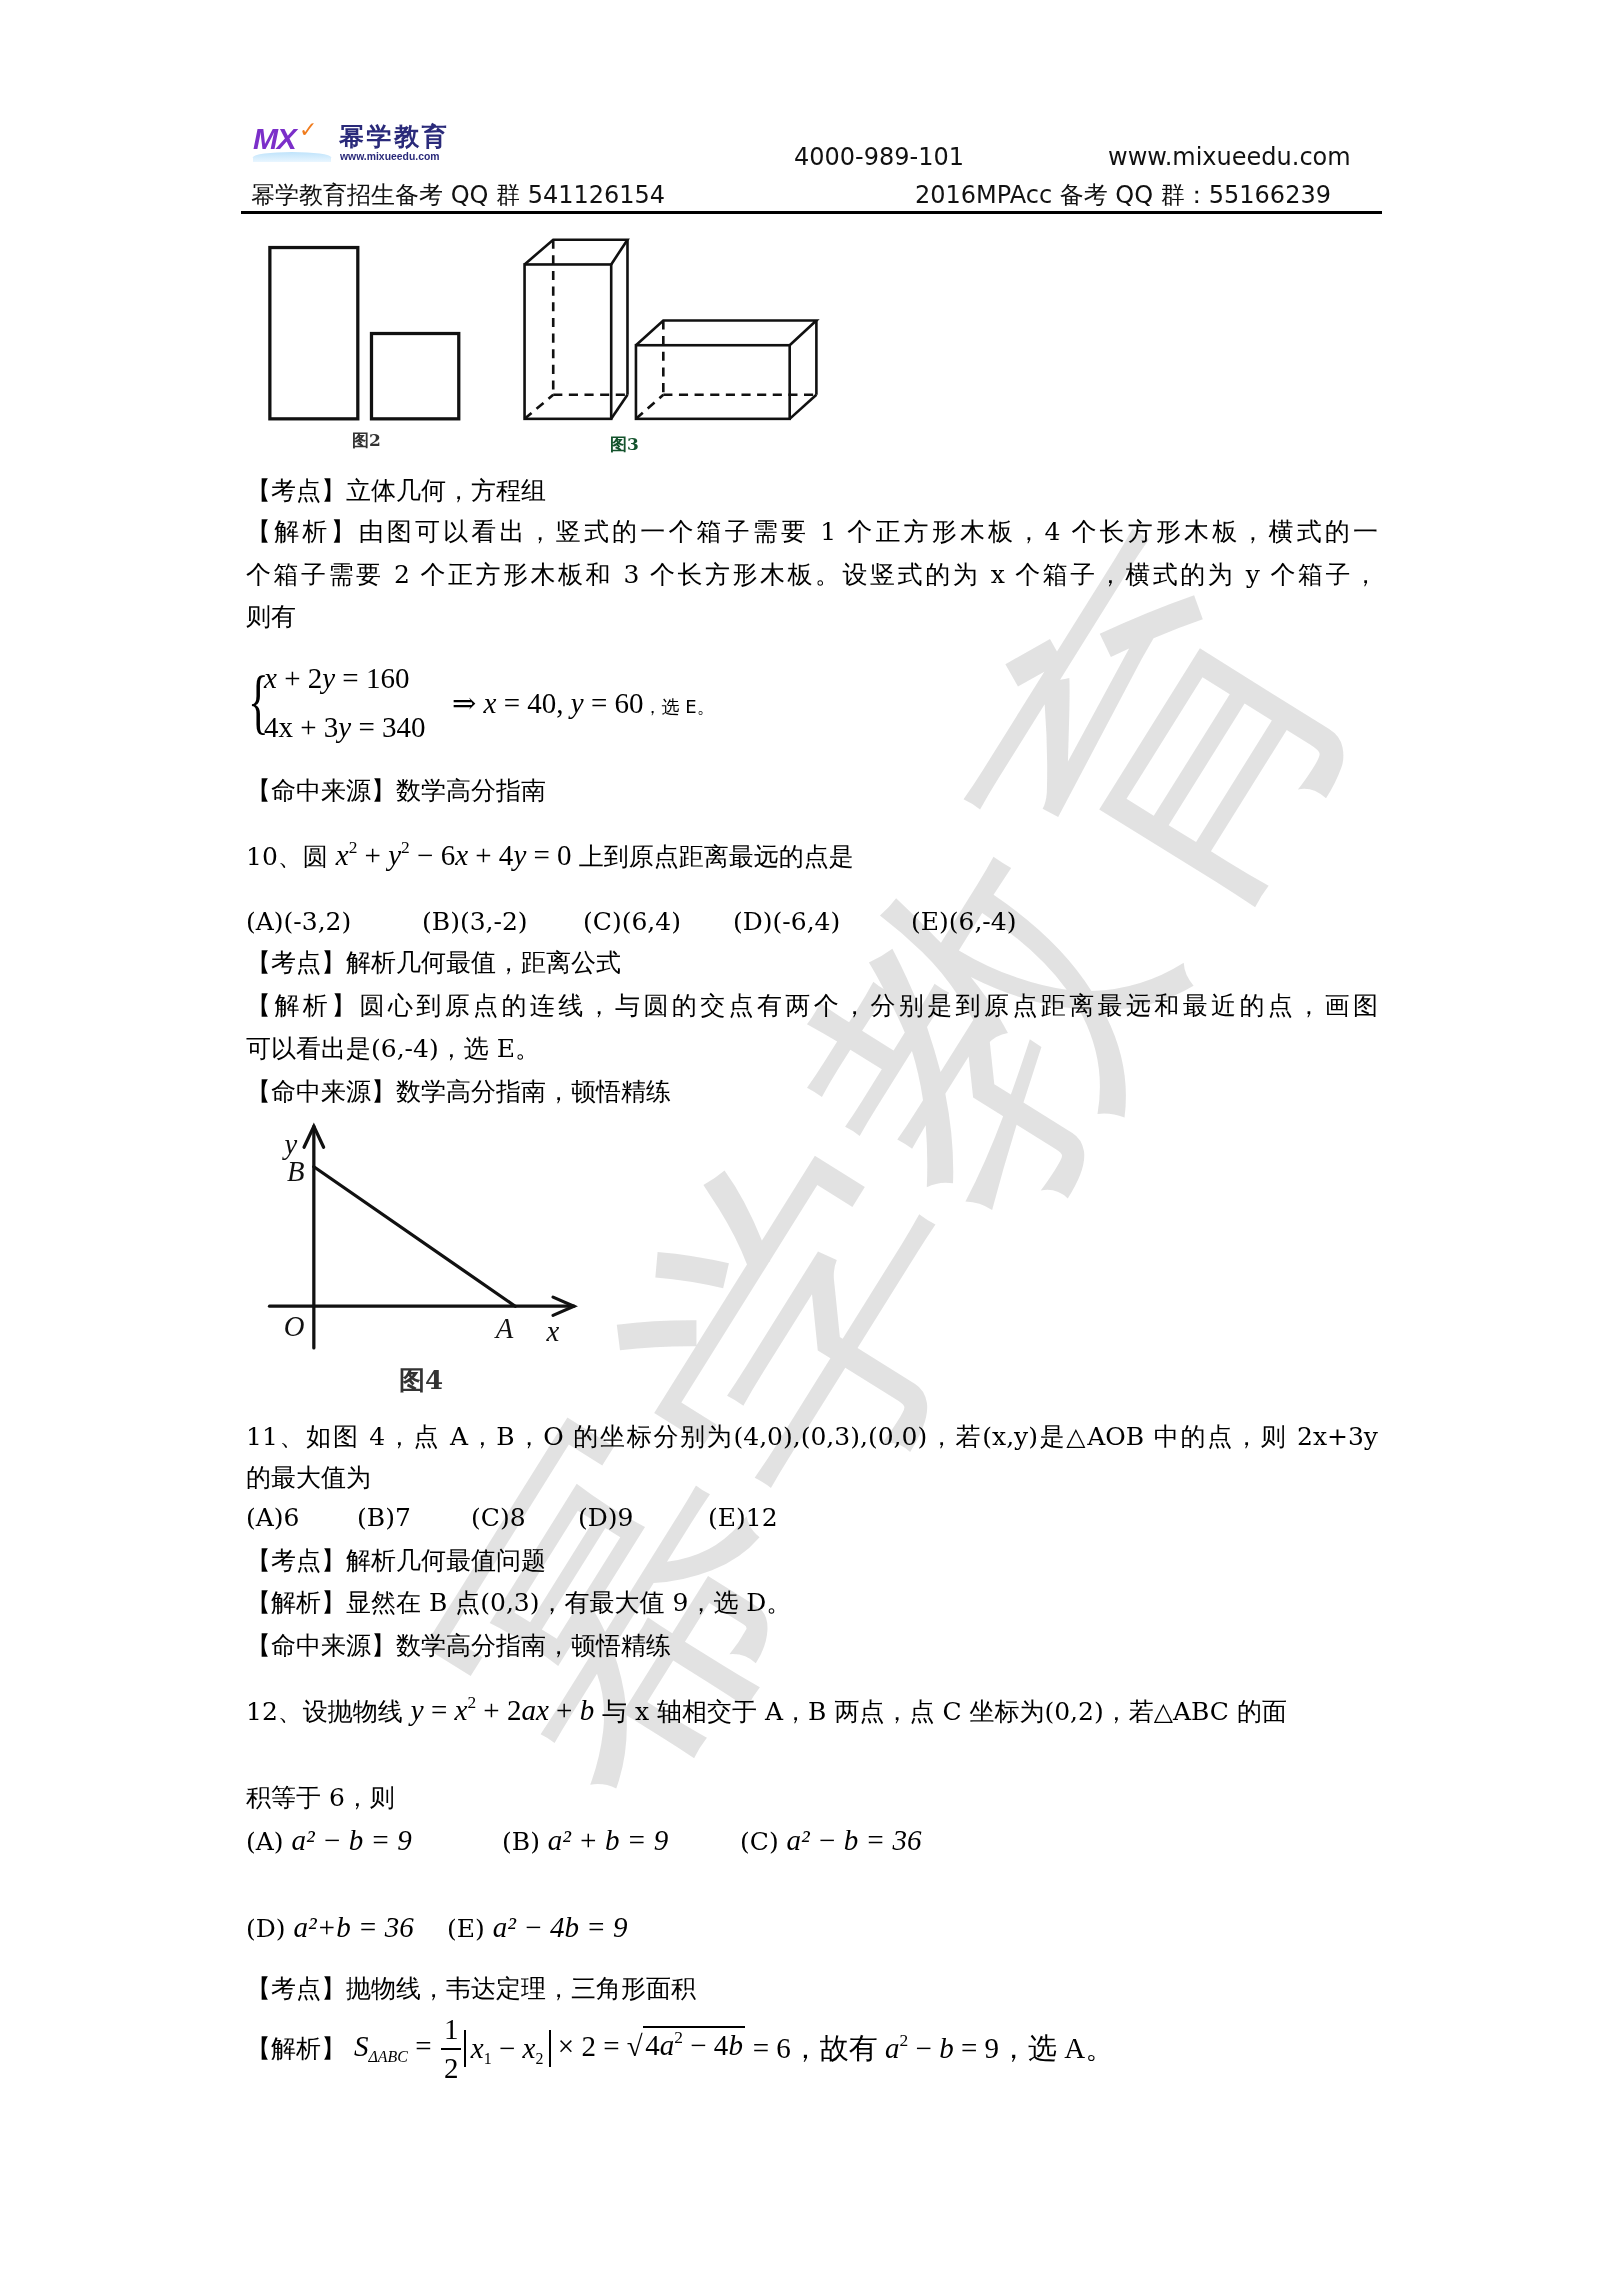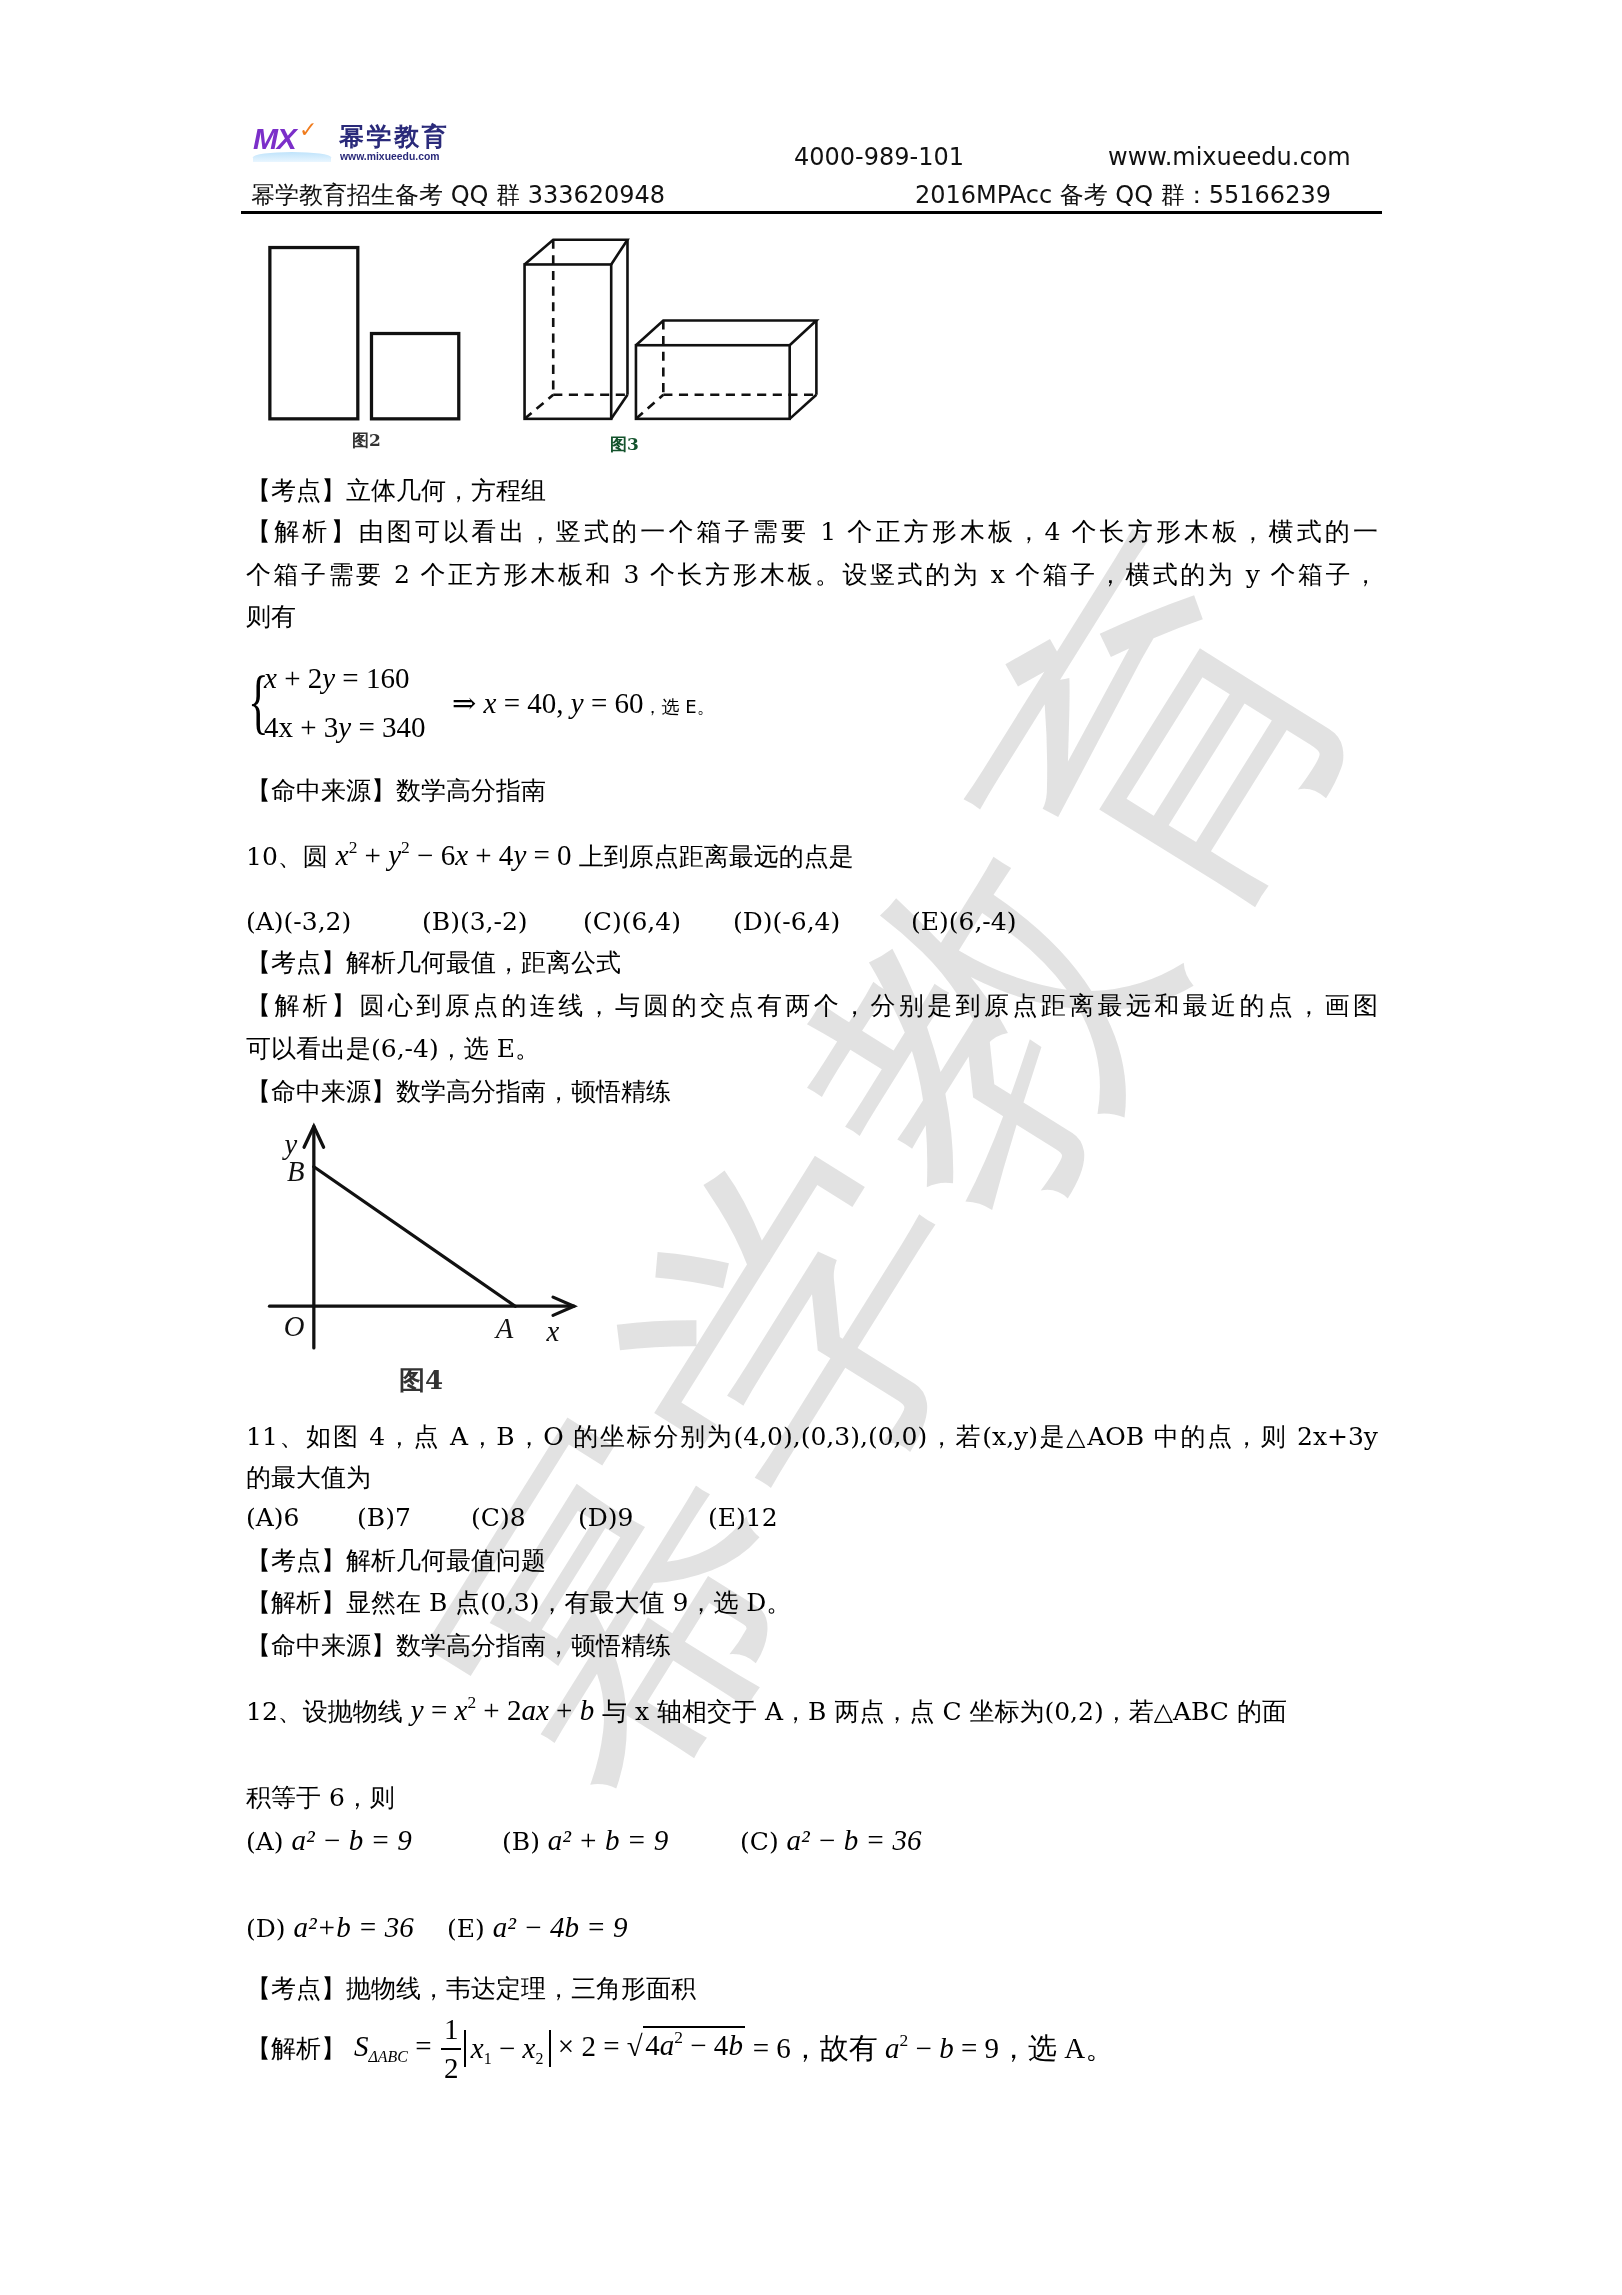--- a/index.html
+++ b/index.html
@@ -53,21 +53,21 @@
 
   <div class="logo">
     <span class="logo-mx">MX</span>
     <span class="logo-check">✓</span>
     <span class="logo-wave"></span>
     <span class="logo-cn">幂学教育</span>
     <span class="logo-url">www.mixueedu.com</span>
   </div>
   <div class="abs hdr" style="left:794px; top:143px;">4000-989-101</div>
   <div class="abs hdr" style="left:1108px; top:143px;">www.mixueedu.com</div>
-  <div class="abs hdr" style="left:251px; top:179px;">幂学教育招生备考 QQ 群  333620948</div>
+  <div class="abs hdr" style="left:251px; top:179px;">幂学教育招生备考 QQ 群  541126154</div>
   <div class="abs hdr" style="left:915px; top:179px;">2016MPAcc 备考 QQ 群：55166239</div>
   <div class="header-rule"></div>
 
   <svg style="left:0; top:0;" width="1623" height="469" viewBox="0 0 2489 720">
 
     <rect x="413" y="380" width="135" height="263" fill="none" stroke="#111" stroke-width="5"></rect>
     <rect x="569" y="512" width="134" height="131" fill="none" stroke="#111" stroke-width="5"></rect>
 
     <g stroke="#111" stroke-width="4" fill="none">
       <rect x="804" y="406" width="133" height="237"></rect>

